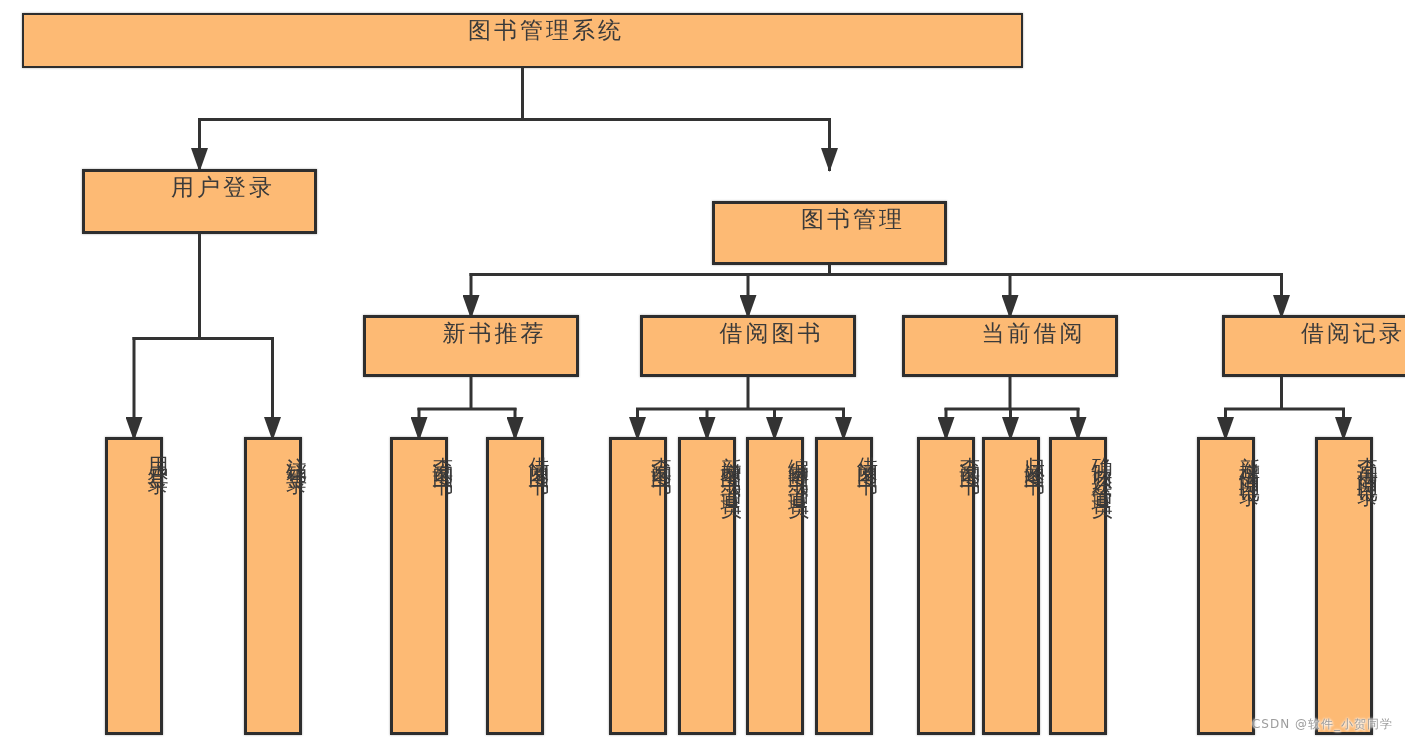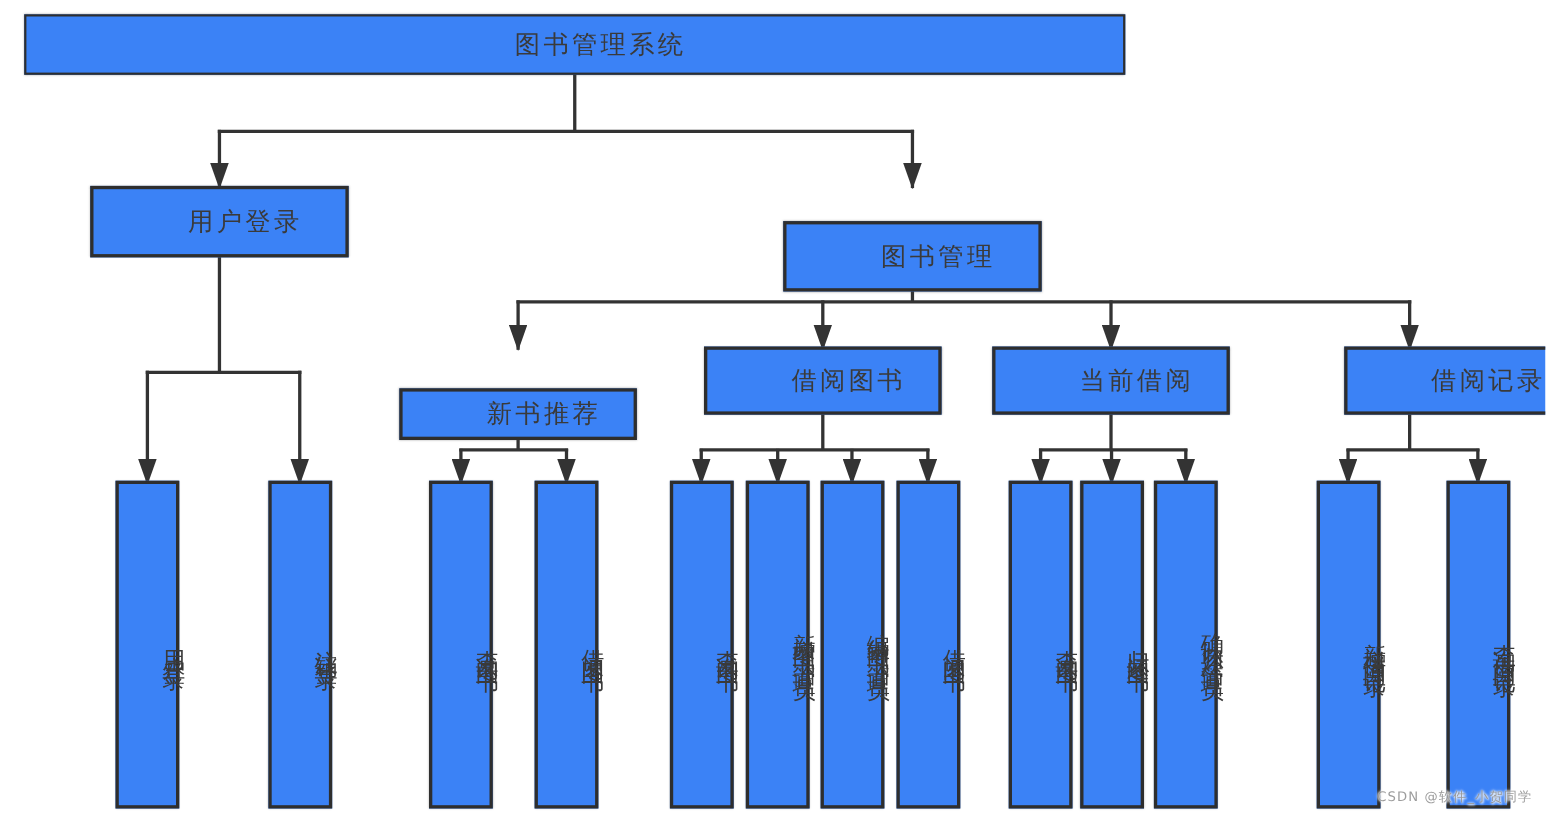--- a/index.html
+++ b/index.html
@@ -11,25 +11,24 @@
     font-family: "DejaVu Sans", "Liberation Sans", sans-serif;
     overflow: hidden;
   }
   .wires { position: absolute; left: 0; top: 0; width: 1405px; height: 747px; }
   .ln, .ar { stroke: #333333; stroke-width: 3; fill: none; }
   .ar { marker-end: url(#arrowhead); }
 
   .node {
     position: absolute;
     box-sizing: border-box;
-    background: #3b82f6;
+    background: #fdba74;
     border: 3px solid #2e2e2e;
     box-shadow: 0 0 2px rgba(70,70,70,0.45);
     display: flex;
-    align-items: center;
     justify-content: center;
     color: #3a3a3a;
     padding-left: 47px;
   }
   .hbox { font-size: 23px; letter-spacing: 3px; white-space: nowrap; }
   .root { border-width: 2.5px; }
   .leaf { top: 437px; width: 58px; height: 298px; }
   .leaf .vtext {
     writing-mode: vertical-rl;
     text-orientation: mixed;
@@ -107,21 +106,21 @@
     <span>图书管理系统</span>
   </div>
 
   <div class="node hbox" style="left:82px; top:169px; width:235px; height:65px;">
     <span>用户登录</span>
   </div>
   <div class="node hbox" style="left:712px; top:169px; width:235px; height:64px;margin-top:32px;">
     <span>图书管理</span>
   </div>
 
-  <div class="node hbox" style="left:363px; top:315px; width:216px; height:47px;margin-top:38px;">
+  <div class="node hbox" style="left:363px; top:315px; width:216px; height:62px;">
     <span>新书推荐</span>
   </div>
   <div class="node hbox" style="left:640px; top:315px; width:216px; height:62px;">
     <span>借阅图书</span>
   </div>
   <div class="node hbox" style="left:902px; top:315px; width:216px; height:62px;">
     <span>当前借阅</span>
   </div>
   <div class="node hbox" style="left:1222px; top:315px; width:215px; height:62px;">
     <span>借阅记录</span>

